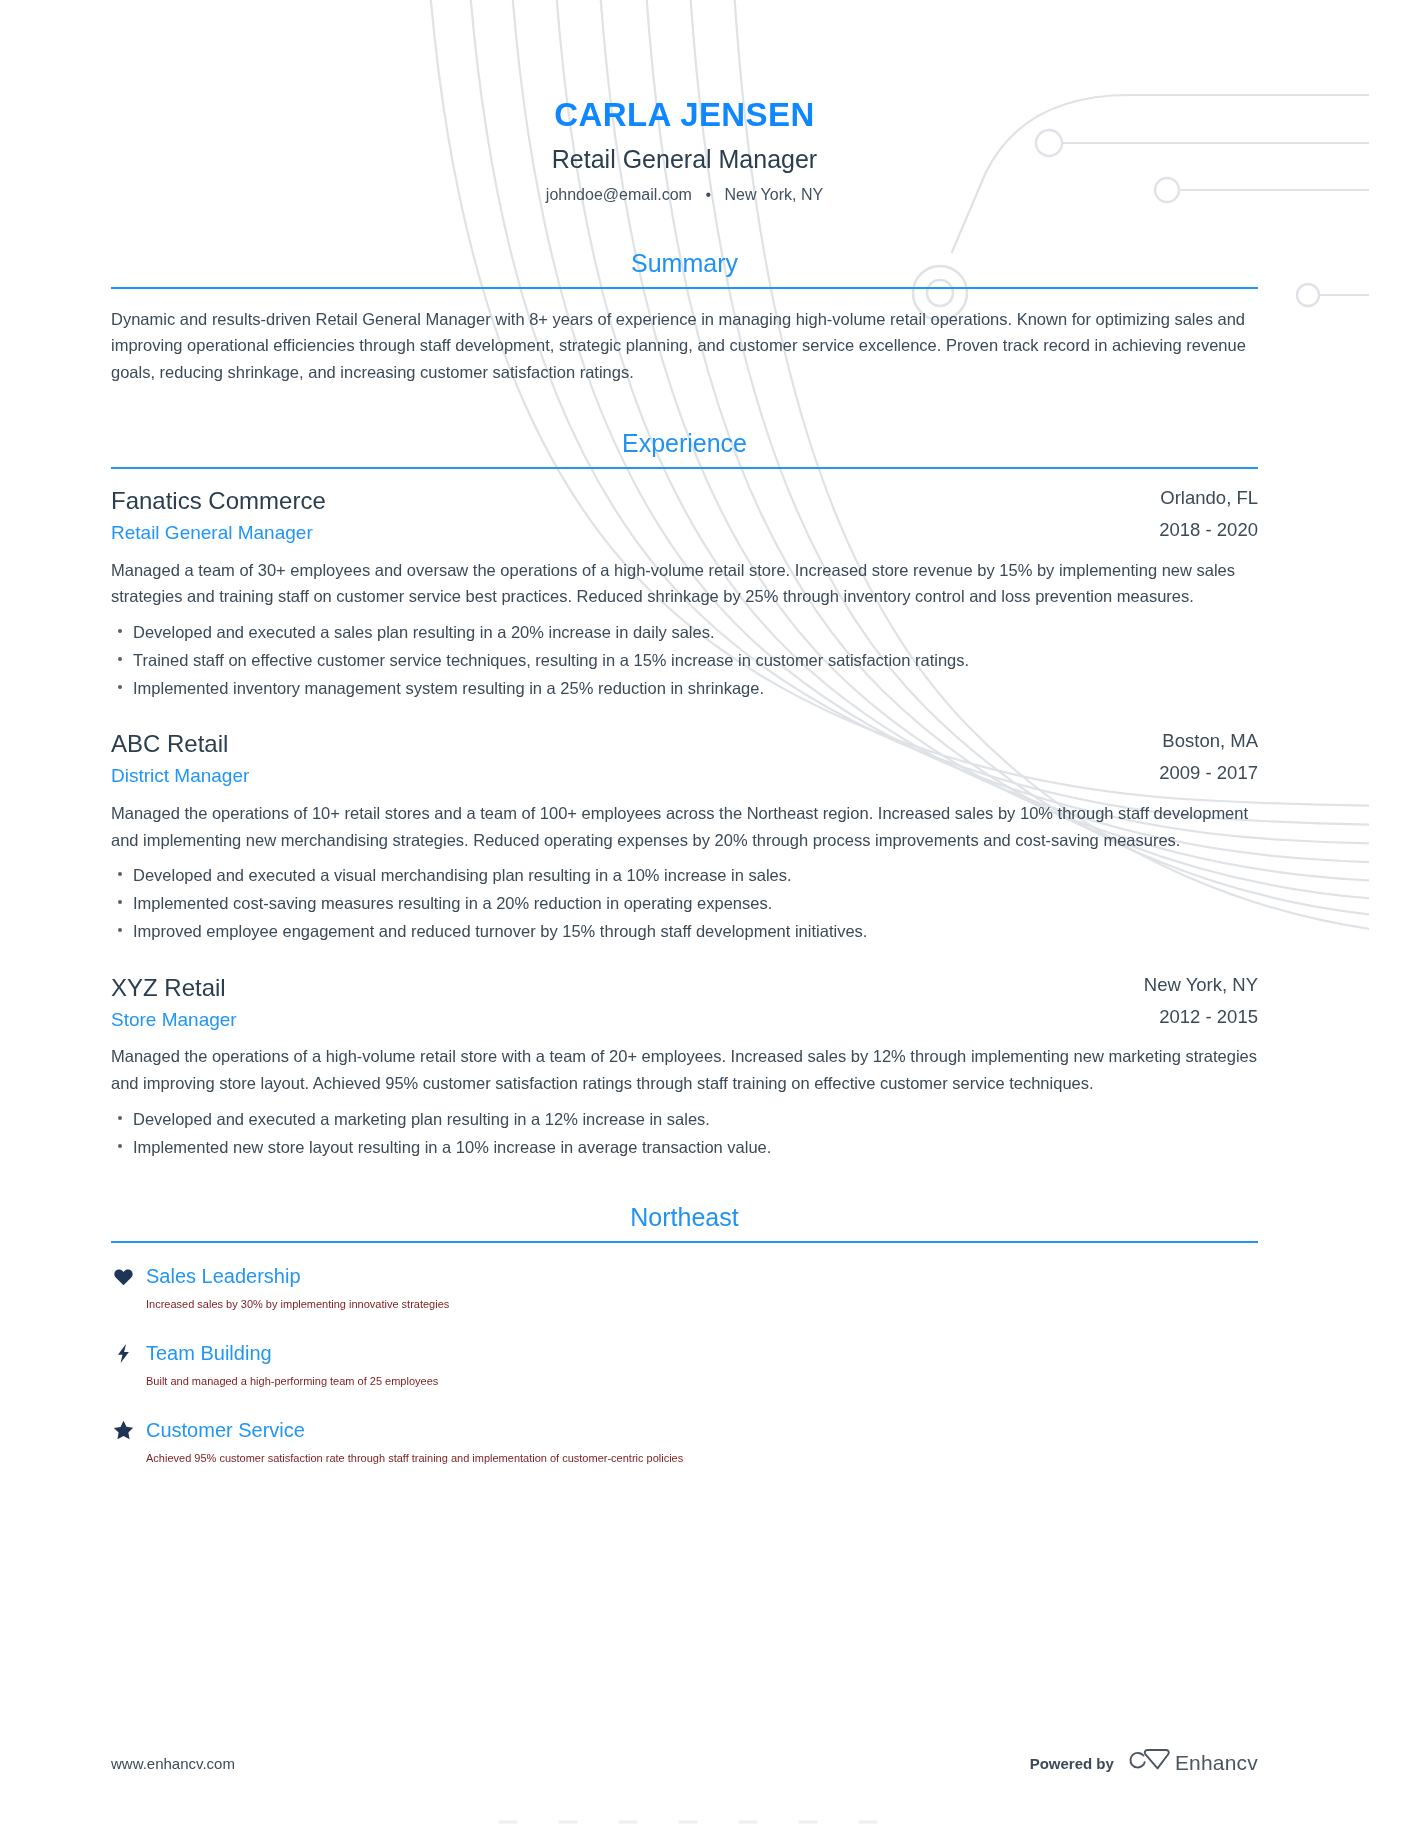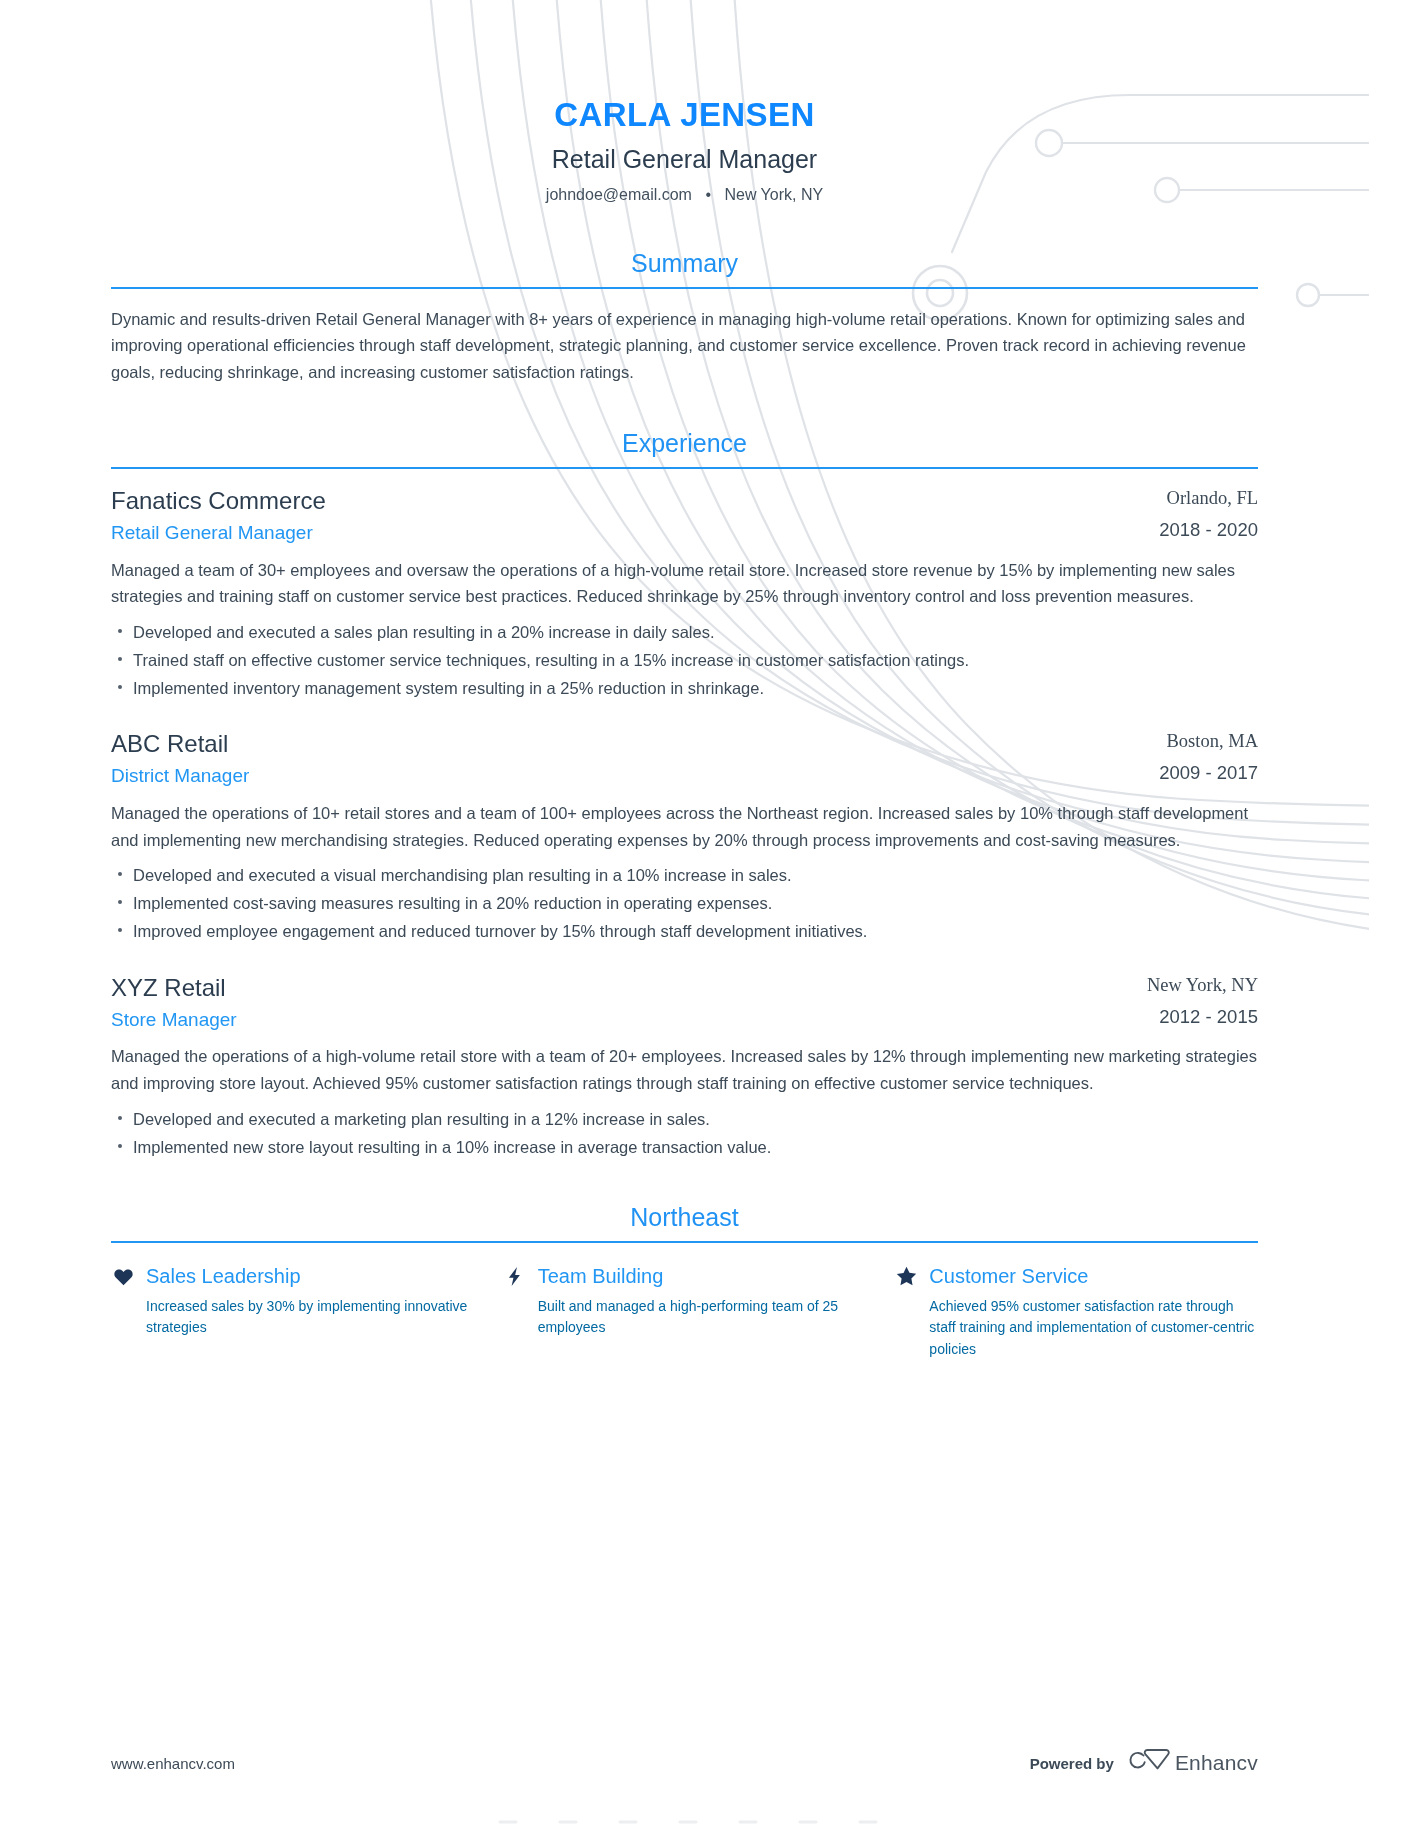--- a/index.html
+++ b/index.html
@@ -119,21 +119,20 @@
   .role {
     font-size: 19px;
     color: #2196f3;
     line-height: 1.3;
     margin-top: 5px;
   }
   .exp-location {
     font-size: 18.5px;
     color: #3c4a57;
     line-height: 1.3;
-    font-family: Liberation Serif, serif;
   }
   .exp-dates {
     font-size: 18.5px;
     color: #3c4a57;
     line-height: 1.3;
     margin-top: 8px;
   }
   .exp-desc {
     margin-top: 11px;
     font-size: 16.5px;
@@ -162,20 +161,21 @@
     height: 4px;
     border-radius: 50%;
     background: #54606c;
   }
 
   
   .strengths-grid {
     display: flex;
     gap: 28px;
     padding-top: 4px;
+    flex-direction: column;
   }
   .strength {
     flex: 1 1 0;
     min-width: 0;
   }
   .strength-head {
     display: flex;
     align-items: center;
     gap: 11px;
   }
@@ -189,23 +189,23 @@
     color: #1d3557;
   }
   .strength-title {
     font-size: 20px;
     color: #2196f3;
     line-height: 1.25;
   }
   .strength-desc {
     margin-top: 7px;
     margin-left: 35px;
-    font-size: 14px;
+    font-size: 11px;
     line-height: 1.55;
-    color: #0369a1;
+    color: #7f1d1d;
   }
 
   
   .footer {
     position: absolute;
     left: 111px;
     right: 111px;
     bottom: 48px;
     z-index: 2;
     display: flex;

